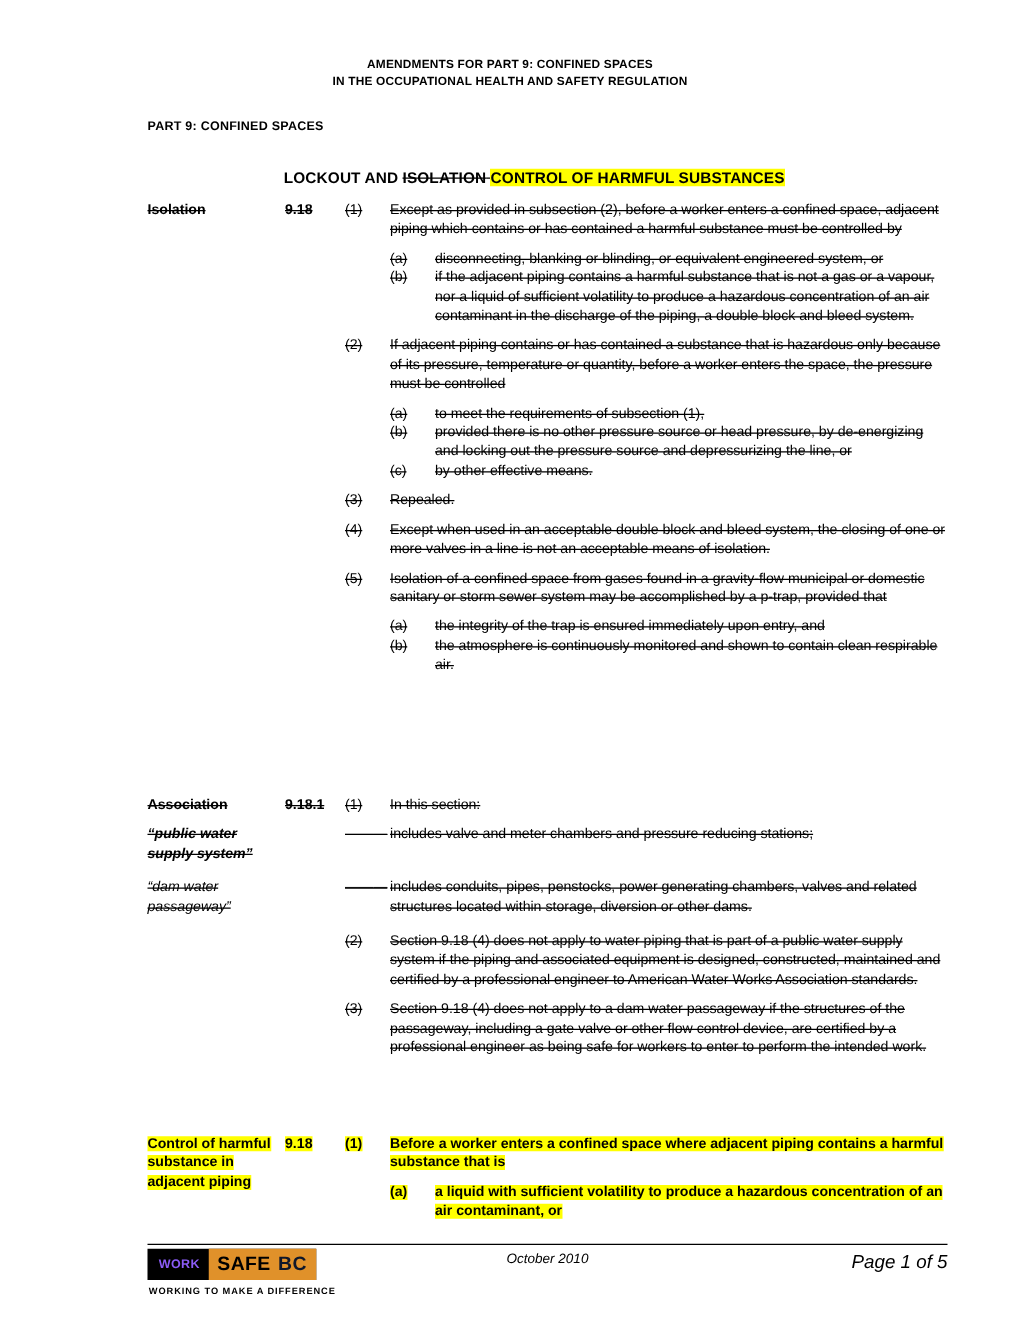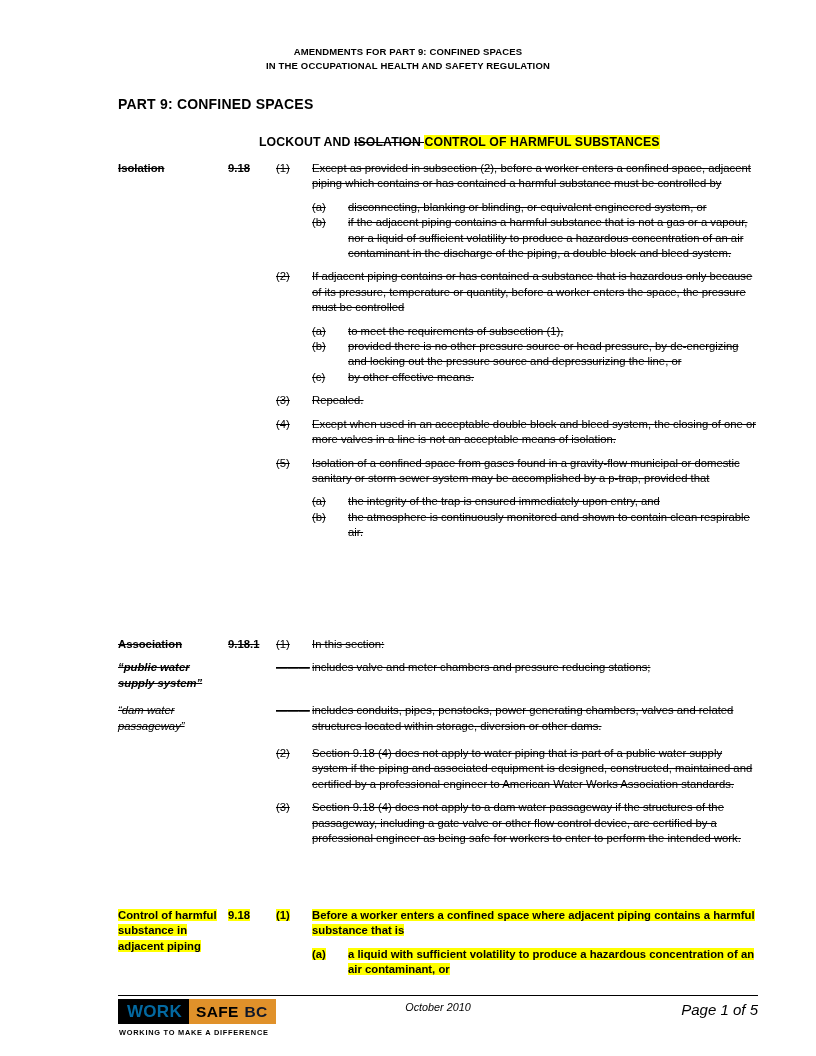--- a/index.html
+++ b/index.html
@@ -32,35 +32,34 @@
     font-weight: bold;
     line-height: 13.5px;
     letter-spacing: 0.15px;
   }
 
   
   .part-title {
     position: absolute;
     left: 118px;
     top: 96px;
-    font-size: 14px;
+    font-size: 10px;
     font-weight: bold;
     letter-spacing: 0.2px;
   }
 
   
   .section-heading {
     position: absolute;
     left: 227px;
     top: 135px;
     font-size: 12.3px;
     font-weight: bold;
     letter-spacing: 0.1px;
     white-space: nowrap;
-    margin-left: 32px;
   }
 
   
   .body-block {
     position: absolute;
     left: 118px;
     width: 640px;
   }
   .row {
     position: relative;
@@ -140,23 +139,23 @@
   .logo {
     position: absolute;
     left: 0;
     top: 3px;
     height: 25px;
     background: #000000;
     display: flex;
     align-items: stretch;
   }
   .logo-work {
-    color: #0369a1;
-    font-weight: bold;
-    font-size: 17px;
+    color: #8b5cf6;
+    font-weight: bold;
+    font-size: 10px;
     letter-spacing: 0.3px;
     padding: 3px 7px 3px 9px;
     display: flex;
     align-items: center;
   }
   .logo-safebc {
     background: #e0912a;
     display: flex;
     align-items: flex-end;
     padding: 3px 8px 3px 7px;

